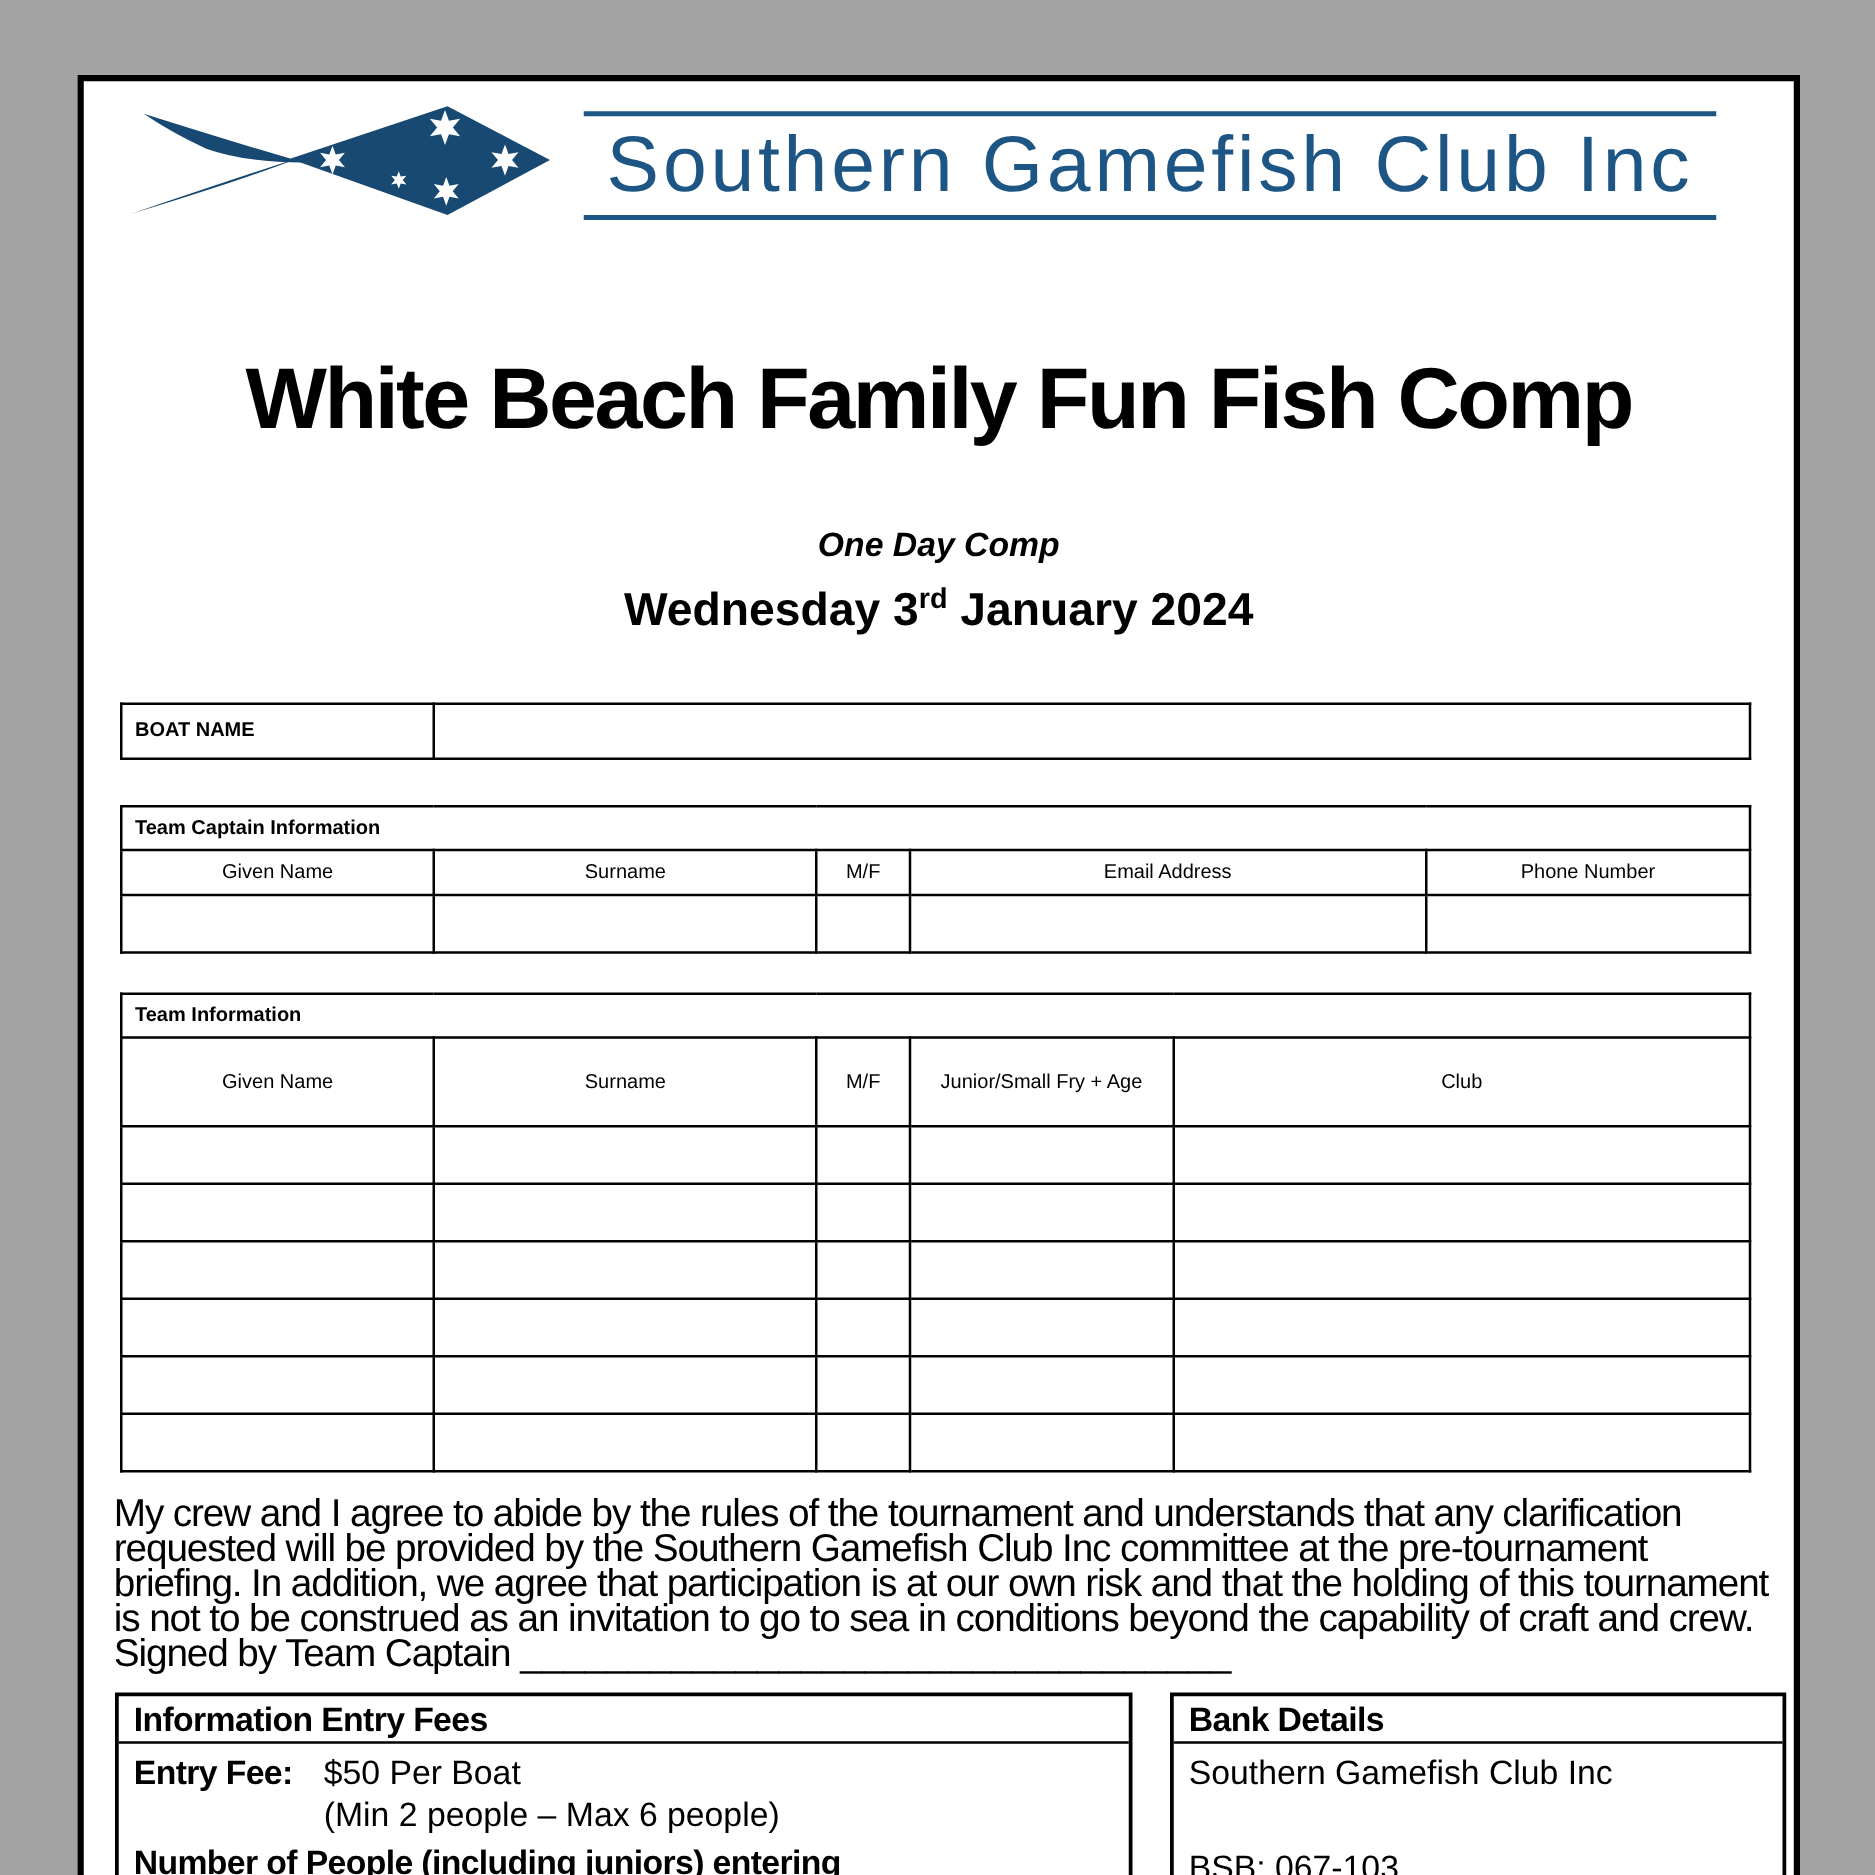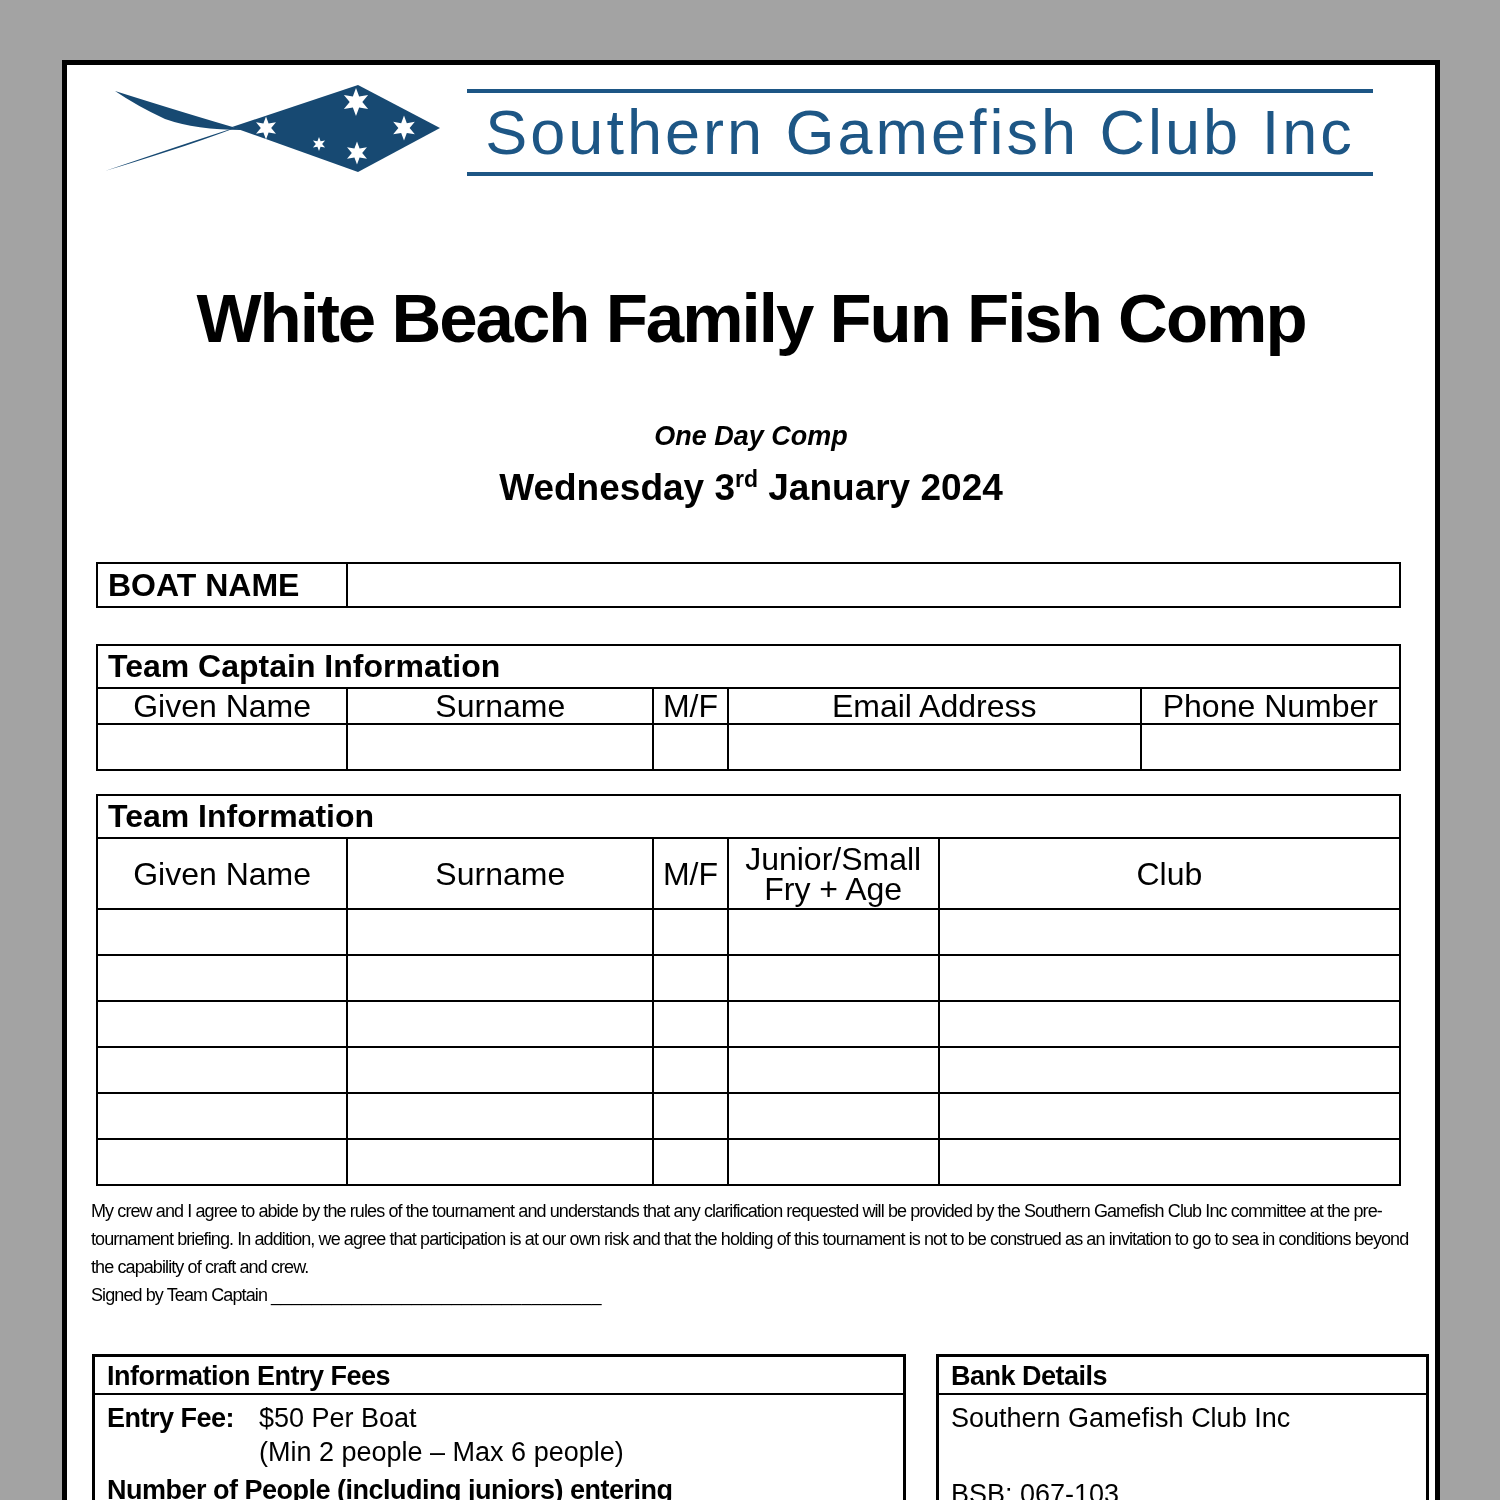--- a/index.html
+++ b/index.html
@@ -44,36 +44,36 @@
   .comp-date {
     position: absolute; left: 0; top: 402px; width: 100%;
     text-align: center; font-size: 37px; font-weight: bold;
   }
   .comp-date sup { font-size: 23px; vertical-align: super; line-height: 0; }
 
   
   table.tbl {
     position: absolute; left: 29px; width: 1305px;
     border-collapse: collapse; table-layout: fixed;
-    font-size: 32px;
+    font-size: 16px;
   }
   table.tbl td { border: 2px solid #000; overflow: hidden; }
   td.tbl-title { font-weight: bold; padding: 2px 10px; height: 35px; }
   td.col-head { text-align: center; vertical-align: middle; padding: 2px 5px; height: 33px; line-height: 30px; margin-top: 33px; }
   td.blank-cell { height: 46px; }
   .boat-table { top: 497px; }
   .boat-table td.tbl-title { height: 44px; vertical-align: middle; }
   .captain-table { top: 579px; border-radius: 18px; }
   .team-table { top: 729px; }
   .team-table td.col-head { height: 71px; }
 
   
   .agreement {
     position: absolute; left: 24px; top: 1132px; width: 1330px;
-    font-size: 18px; line-height: 28px; letter-spacing: -0.9px;
+    font-size: 31px; line-height: 28px; letter-spacing: -0.9px;
   }
   .signature-row { margin-top: 0; }
   .signature-line { letter-spacing: 0; }
 
   
   .bottom-box {
     position: absolute; top: 1289px; height: 280px;
     border: 3px solid #000; background: #fff; font-size: 27px;
   }
   .fees-box { left: 25px; width: 814px; }

